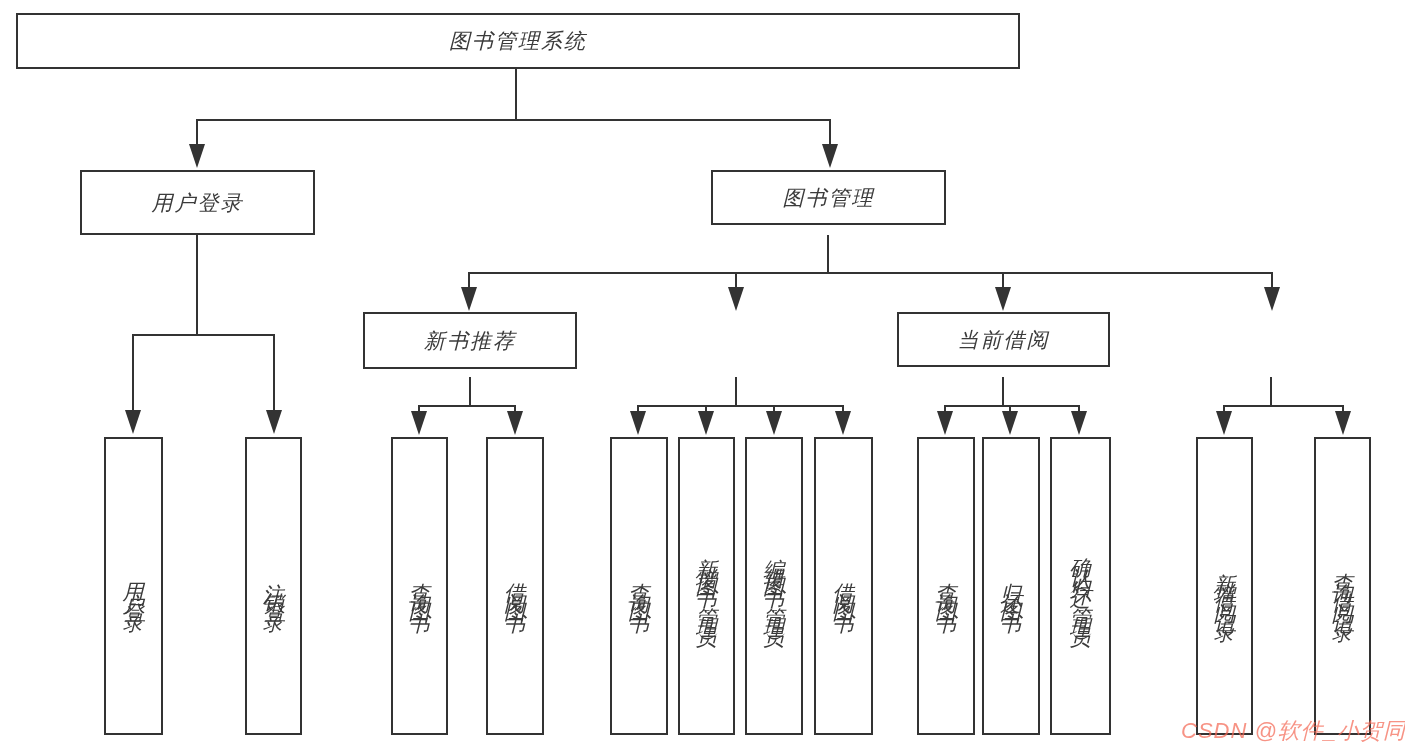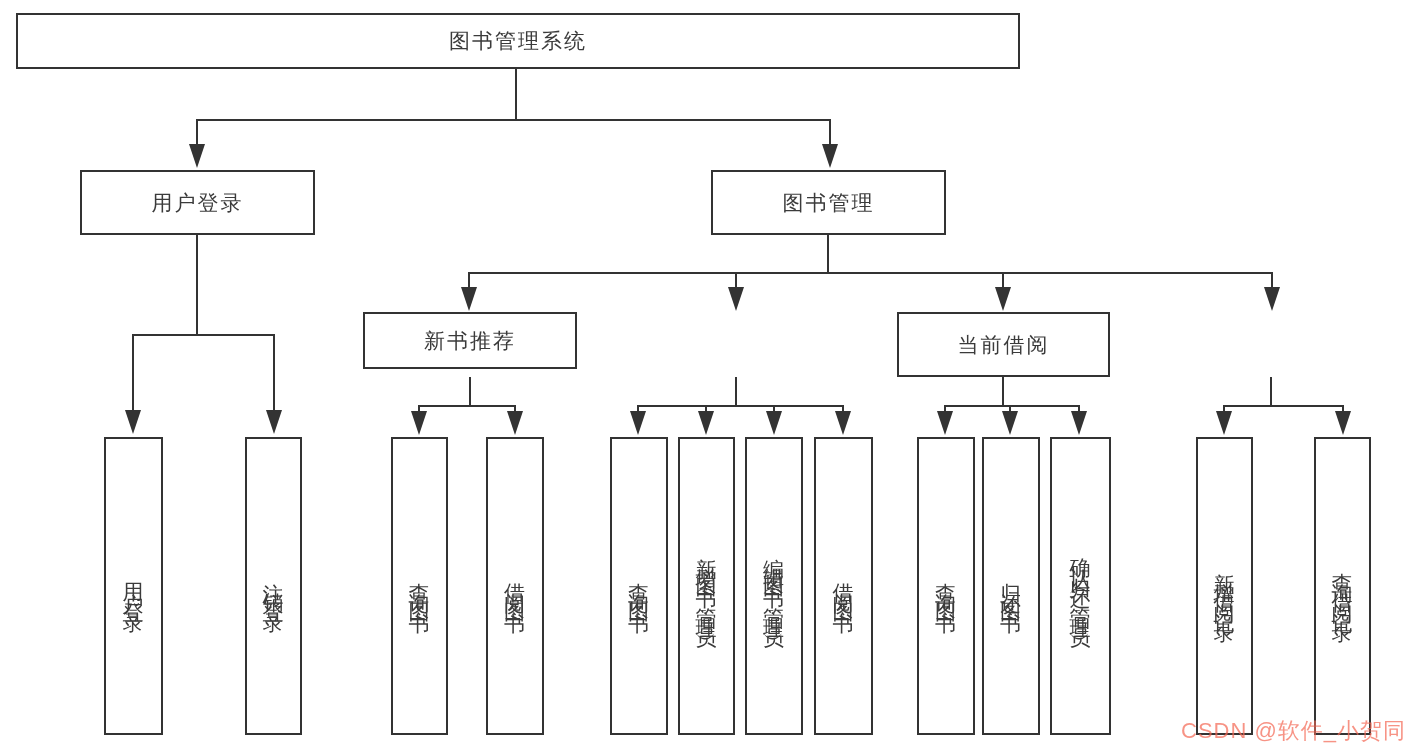--- a/index.html
+++ b/index.html
@@ -1,18 +1,18 @@
 <!DOCTYPE html>
 <html><head>
 <meta charset="utf-8">
 <style>
   html,body { margin:0; padding:0; background:#ffffff; }
   #canvas {
     position:relative; width:1405px; height:747px; background:#ffffff;
-    font-family:"Liberation Sans", sans-serif; overflow:hidden;
+    font-family:"Liberation Sans", sans-serif; overflow:hidden;font-style:italic;
   }
   .box {
     position:absolute; box-sizing:border-box;
     border:2.5px solid #333333; background:#ffffff;
     display:flex; align-items:center; justify-content:center;
   }
   .lbl { font-size:21px; color:#3b3b3b; letter-spacing:2px; white-space:nowrap; }
   .vbox .lbl {
     writing-mode:vertical-rl; text-orientation:mixed;
     letter-spacing:10px; line-height:1; white-space:normal;
@@ -40,21 +40,21 @@
   <div class="line" style="left:515px; top:68px; width:2px; height:53px;"></div>
   <div class="line" style="left:196px; top:119px; width:635px; height:2px;"></div>
   <div class="line" style="left:196px; top:119px; width:2px; height:30px;"></div>
   <div class="arrow" style="left:189px; top:144px;"></div>
   <div class="line" style="left:829px; top:119px; width:2px; height:30px;"></div>
   <div class="arrow" style="left:822px; top:144px;"></div>
 
   <div class="box" style="left:80px; top:170px; width:235px; height:65px;">
     <span class="lbl">用户登录</span>
   </div>
-  <div class="box" style="left:711px; top:170px; width:235px; height:65px;">
+  <div class="box" style="left:711px; top:170px; width:235px; height:55px;">
     <span class="lbl">图书管理</span>
   </div>
 
   <div class="line" style="left:196px; top:235px; width:2px; height:101px;"></div>
   <div class="line" style="left:132px; top:334px; width:143px; height:2px;"></div>
   <div class="line" style="left:132px; top:334px; width:2px; height:80px;"></div>
   <div class="arrow" style="left:125px; top:410px;"></div>
   <div class="line" style="left:273px; top:334px; width:2px; height:80px;"></div>
   <div class="arrow" style="left:266px; top:410px;"></div>
 
@@ -65,21 +65,21 @@
   <div class="line" style="left:735px; top:272px; width:2px; height:20px;"></div>
   <div class="arrow" style="left:728px; top:287px;"></div>
   <div class="line" style="left:1002px; top:272px; width:2px; height:20px;"></div>
   <div class="arrow" style="left:995px; top:287px;"></div>
   <div class="line" style="left:1271px; top:272px; width:2px; height:20px;"></div>
   <div class="arrow" style="left:1264px; top:287px;"></div>
 
   <div class="box" style="left:363px; top:312px; width:214px; height:57px;">
     <span class="lbl">新书推荐</span>
   </div>
-  <div class="box" style="left:897px; top:312px; width:213px; height:65px;">
+  <div class="box" style="left:897px; top:312px; width:213px; height:55px;">
     <span class="lbl">当前借阅</span>
   </div>
 
   <div class="line" style="left:469px; top:377px; width:2px; height:30px;"></div>
   <div class="line" style="left:418px; top:405px; width:98px; height:2px;"></div>
   <div class="line" style="left:418px; top:405px; width:2px; height:12px;"></div>
   <div class="arrow" style="left:411px; top:411px;"></div>
   <div class="line" style="left:514px; top:405px; width:2px; height:12px;"></div>
   <div class="arrow" style="left:507px; top:411px;"></div>
 

